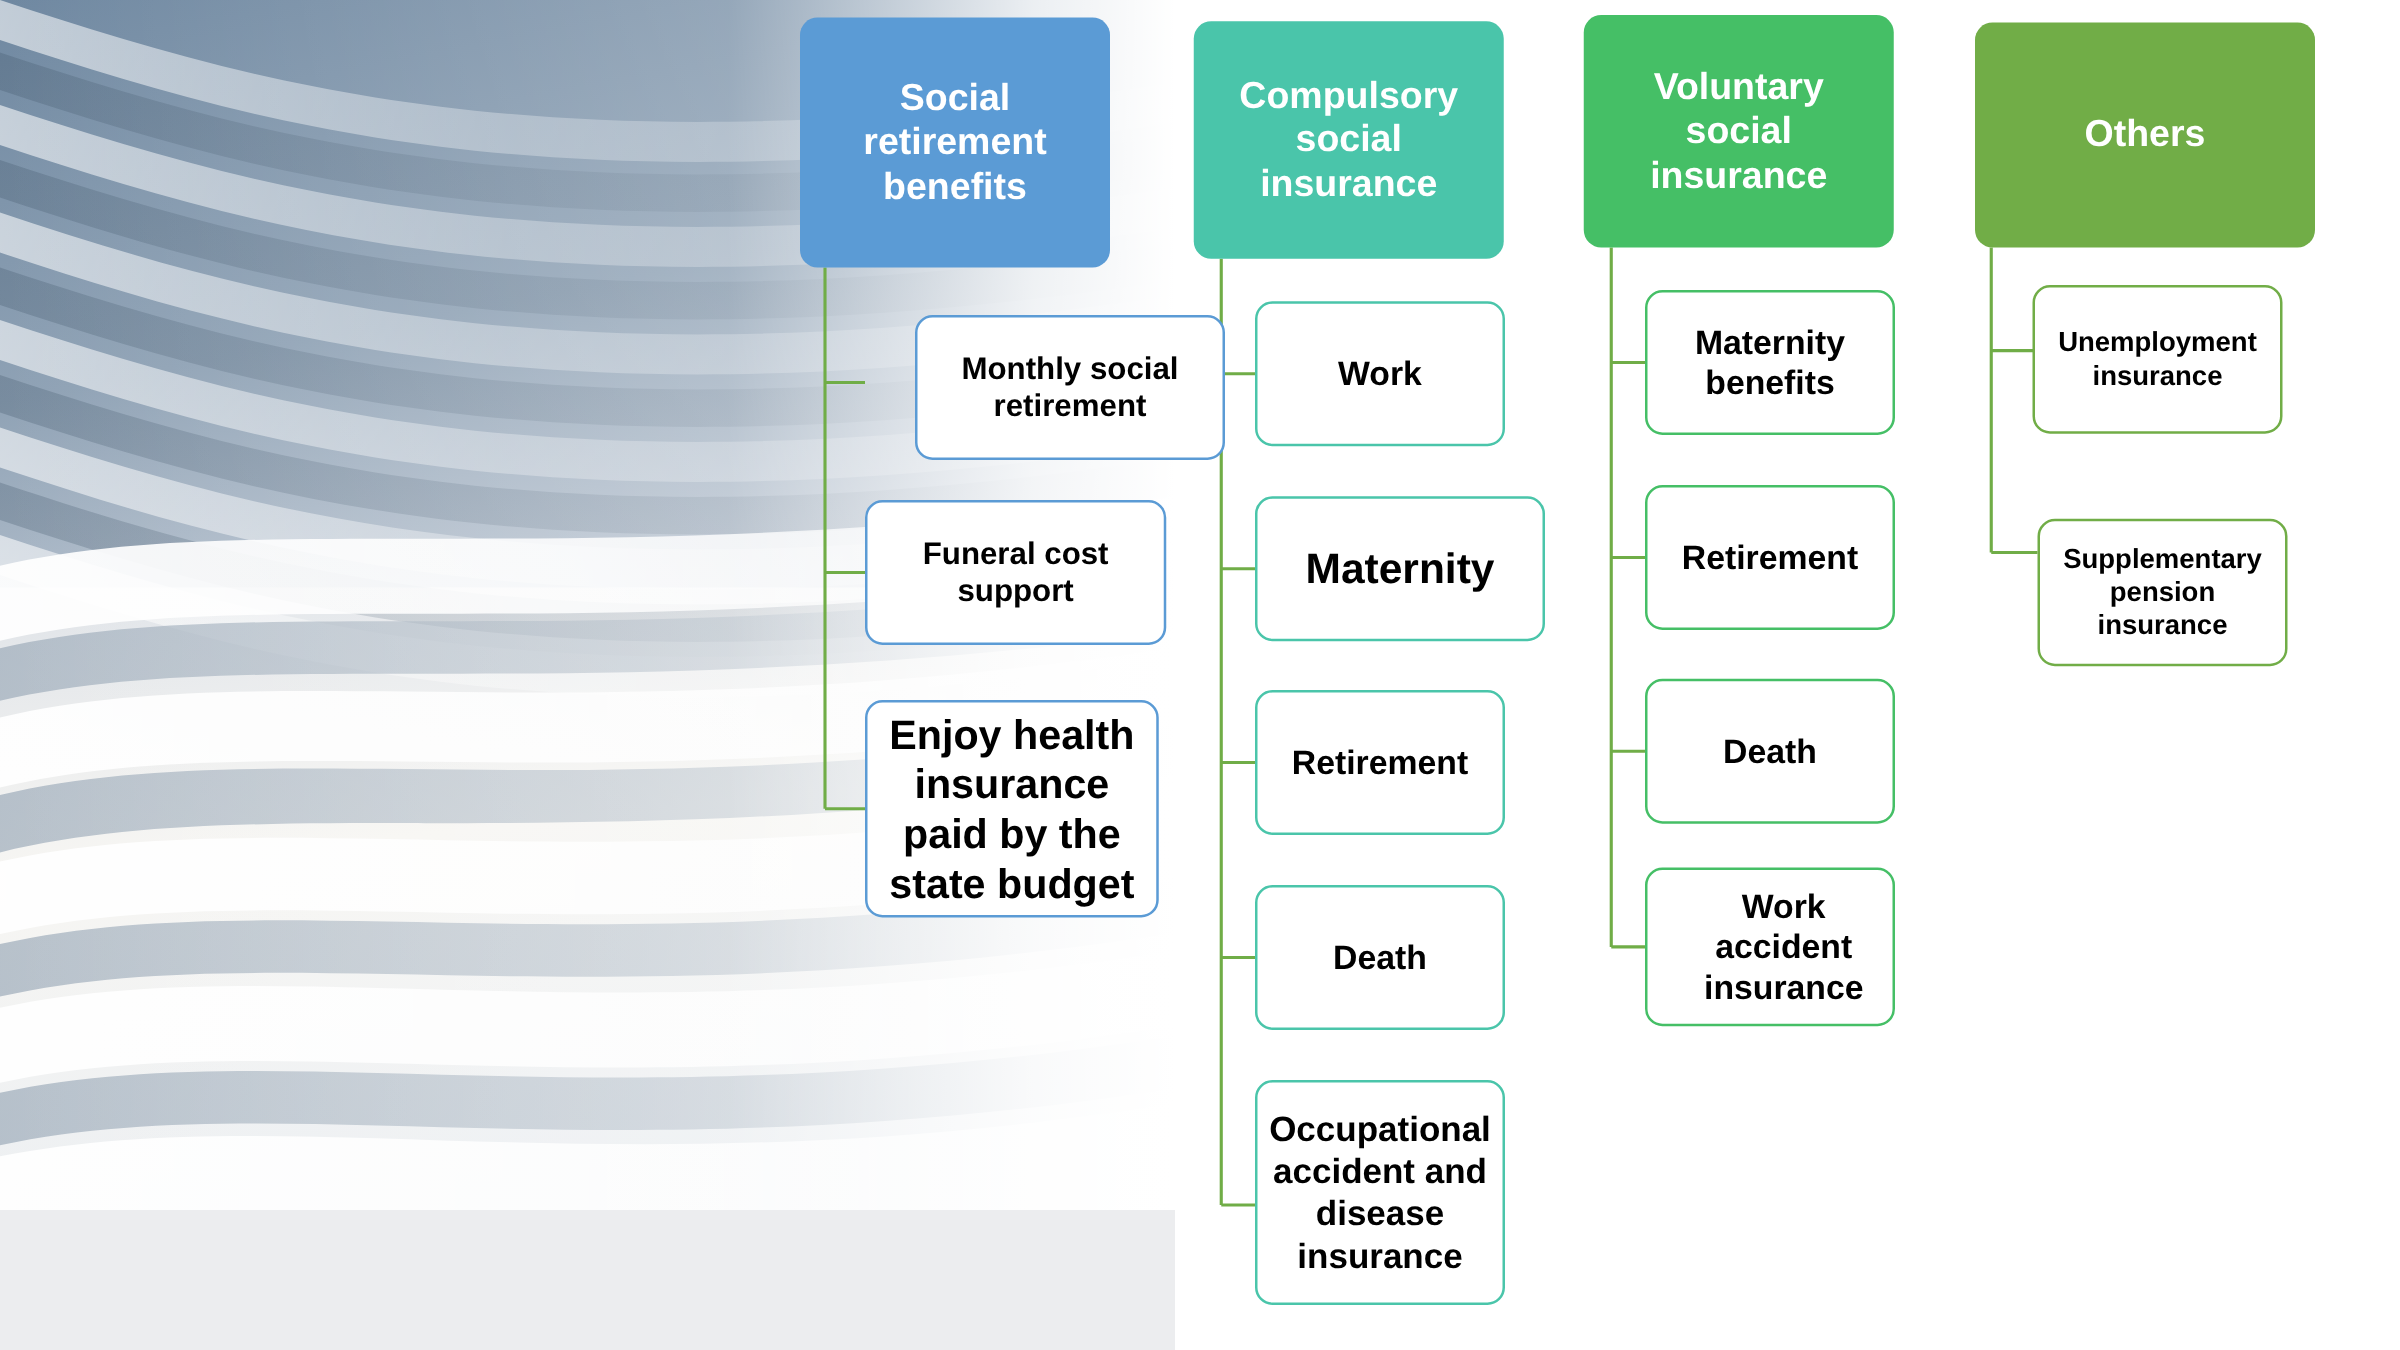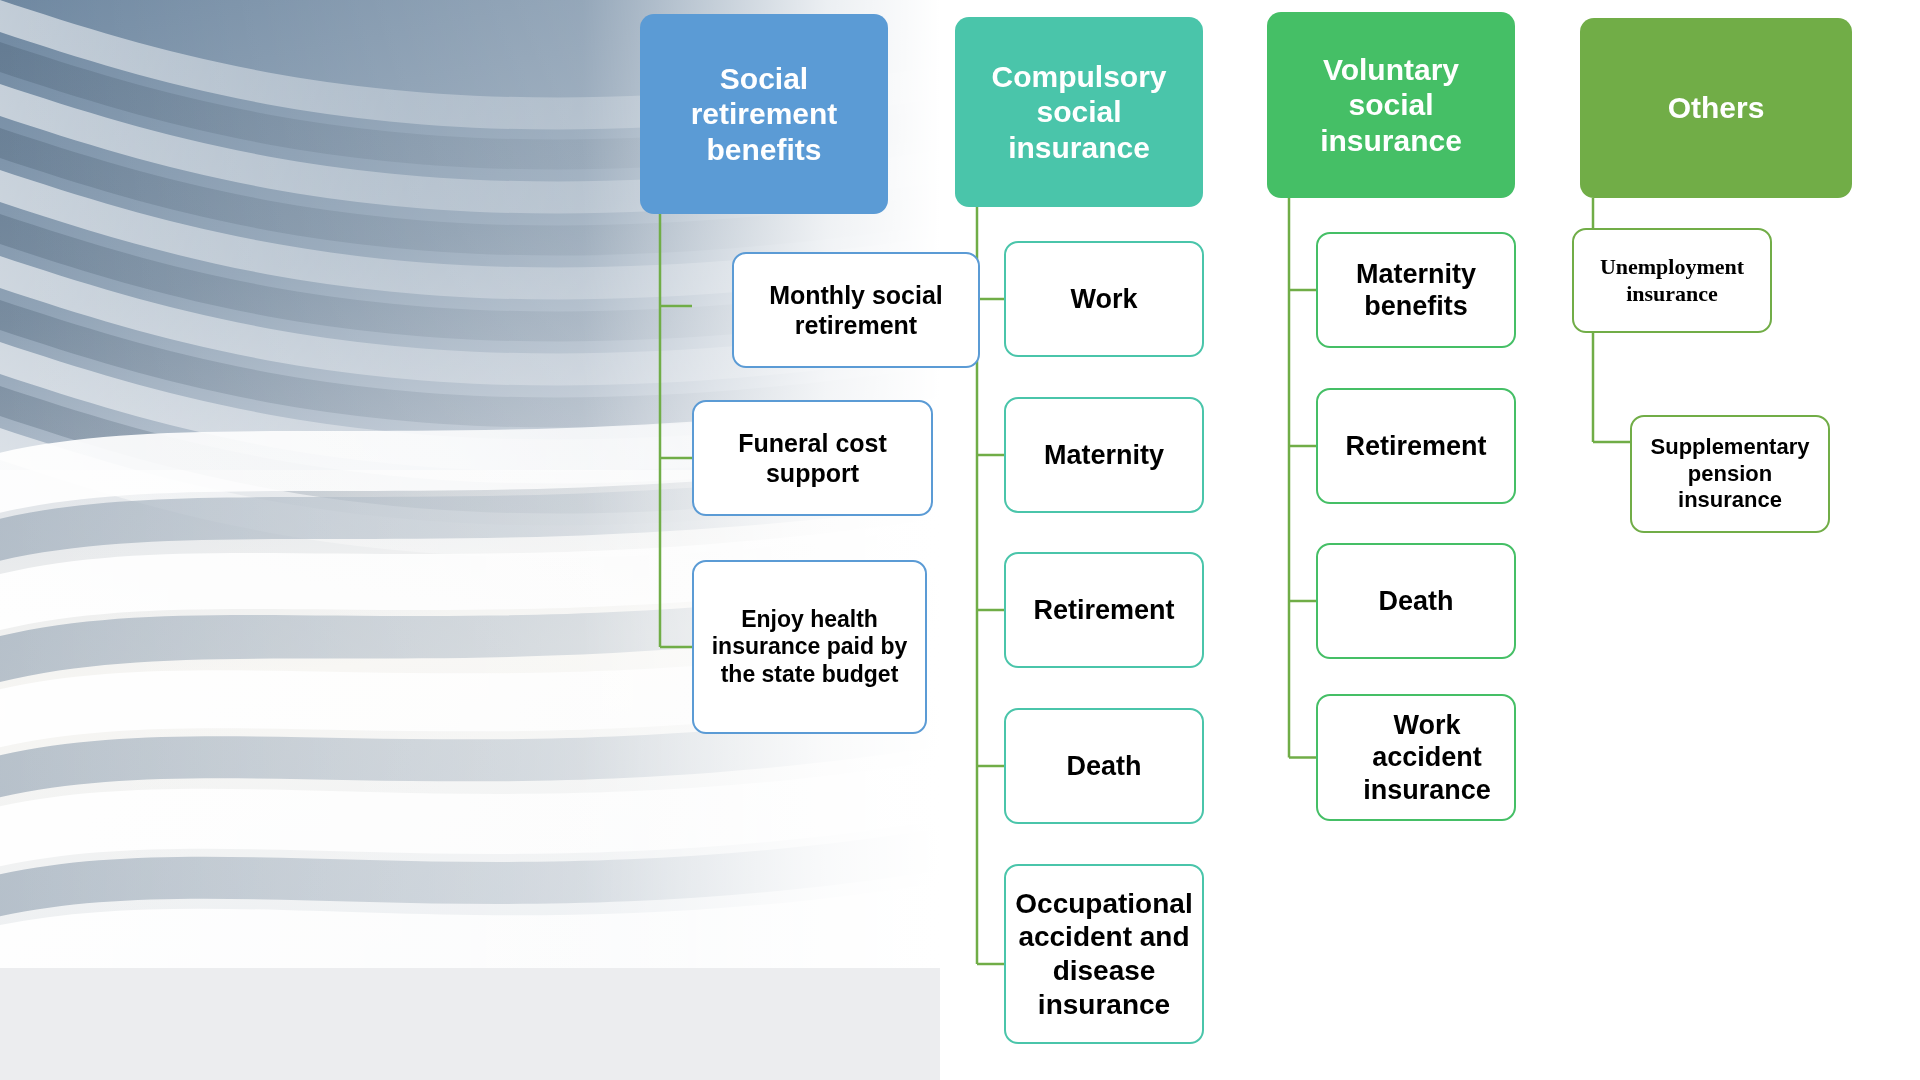--- a/index.html
+++ b/index.html
@@ -192,30 +192,30 @@
       <line x1="1289" y1="757.5" x2="1316" y2="757.5" stroke="#70ad47" stroke-width="2.5"></line>
       <line x1="1593" y1="198" x2="1593" y2="442" stroke="#70ad47" stroke-width="2.5"></line>
       <line x1="1593" y1="280.5" x2="1630" y2="280.5" stroke="#70ad47" stroke-width="2.5"></line>
       <line x1="1593" y1="442" x2="1630" y2="442" stroke="#70ad47" stroke-width="2.5"></line>
     </svg>
 
   <div id="diagram-root">
       <div class="header-box" style="left: 640px; top: 14px; width: 248px; height: 200px; background: rgb(91, 155, 213); color: rgb(255, 255, 255); font-size: 30px; text-align: center;">Social retirement benefits</div>
       <div class="child-box" style="left: 692px; top: 252px; width: 248px; height: 116px; border-color: rgb(91, 155, 213); font-size: 25px; margin-left: 40px;">Monthly social retirement</div>
       <div class="child-box" style="left: 692px; top: 400px; width: 241px; height: 116px; border-color: rgb(91, 155, 213); font-size: 25px;">Funeral cost support</div>
-      <div class="child-box" style="left: 692px; top: 560px; width: 235px; height: 174px; border-color: rgb(91, 155, 213); font-size: 23px;">Enjoy health insurance paid by the state budget</div>
+      <div class="child-box" style="left: 692px; top: 560px; width: 235px; height: 174px; border-color: rgb(91, 155, 213); font-size: 33px;">Enjoy health insurance paid by the state budget</div>
       <div class="header-box" style="left: 955px; top: 17px; width: 248px; height: 190px; background: rgb(74, 197, 170); color: rgb(255, 255, 255); font-size: 30px;">Compulsory social insurance</div>
       <div class="child-box" style="left: 1004px; top: 241px; width: 200px; height: 116px; border-color: rgb(74, 197, 170); font-size: 27px;">Work</div>
-      <div class="child-box" style="left: 1004px; top: 397px; width: 200px; height: 116px; border-color: rgb(74, 197, 170); font-size: 27px;">Maternity</div>
+      <div class="child-box" style="left: 1004px; top: 397px; width: 232px; height: 116px; border-color: rgb(74, 197, 170); font-size: 34px;">Maternity</div>
       <div class="child-box" style="left: 1004px; top: 552px; width: 200px; height: 116px; border-color: rgb(74, 197, 170); font-size: 27px;">Retirement</div>
       <div class="child-box" style="left: 1004px; top: 708px; width: 200px; height: 116px; border-color: rgb(74, 197, 170); font-size: 27px;">Death</div>
       <div class="child-box" style="left: 1004px; top: 864px; width: 200px; height: 180px; border-color: rgb(74, 197, 170); font-size: 28px;">Occupational accident and disease insurance</div>
       <div class="header-box" style="left: 1267px; top: 12px; width: 248px; height: 186px; background: rgb(69, 191, 102); color: rgb(255, 255, 255); font-size: 30px;">Voluntary social insurance</div>
       <div class="child-box" style="left: 1316px; top: 232px; width: 200px; height: 116px; border-color: rgb(69, 191, 102); font-size: 27px;">Maternity benefits</div>
       <div class="child-box" style="left: 1316px; top: 388px; width: 200px; height: 116px; border-color: rgb(69, 191, 102); font-size: 27px;">Retirement</div>
       <div class="child-box" style="left: 1316px; top: 543px; width: 200px; height: 116px; border-color: rgb(69, 191, 102); font-size: 27px;">Death</div>
       <div class="child-box" style="left: 1316px; top: 694px; width: 200px; height: 127px; border-color: rgb(69, 191, 102); font-size: 27px; padding-left: 32px;">Work accident insurance</div>
       <div class="header-box" style="left: 1580px; top: 18px; width: 272px; height: 180px; background: rgb(113, 173, 71); color: rgb(255, 255, 255); font-size: 30px;">Others</div>
-      <div class="child-box" style="left: 1572px; top: 228px; width: 200px; height: 105px; border-color: rgb(113, 173, 71); font-size: 22px; font-family: Liberation Serif, serif;">Unemployment insurance</div>
+      <div class="child-box" style="left: 1626px; top: 228px; width: 200px; height: 119px; border-color: rgb(113, 173, 71); font-size: 22px;">Unemployment insurance</div>
       <div class="child-box" style="left: 1630px; top: 383px; width: 200px; height: 118px; border-color: rgb(113, 173, 71); font-size: 22px; margin-top: 32px;">Supplementary pension insurance</div>
     </div>
 
 </div>
 
 </body></html>

